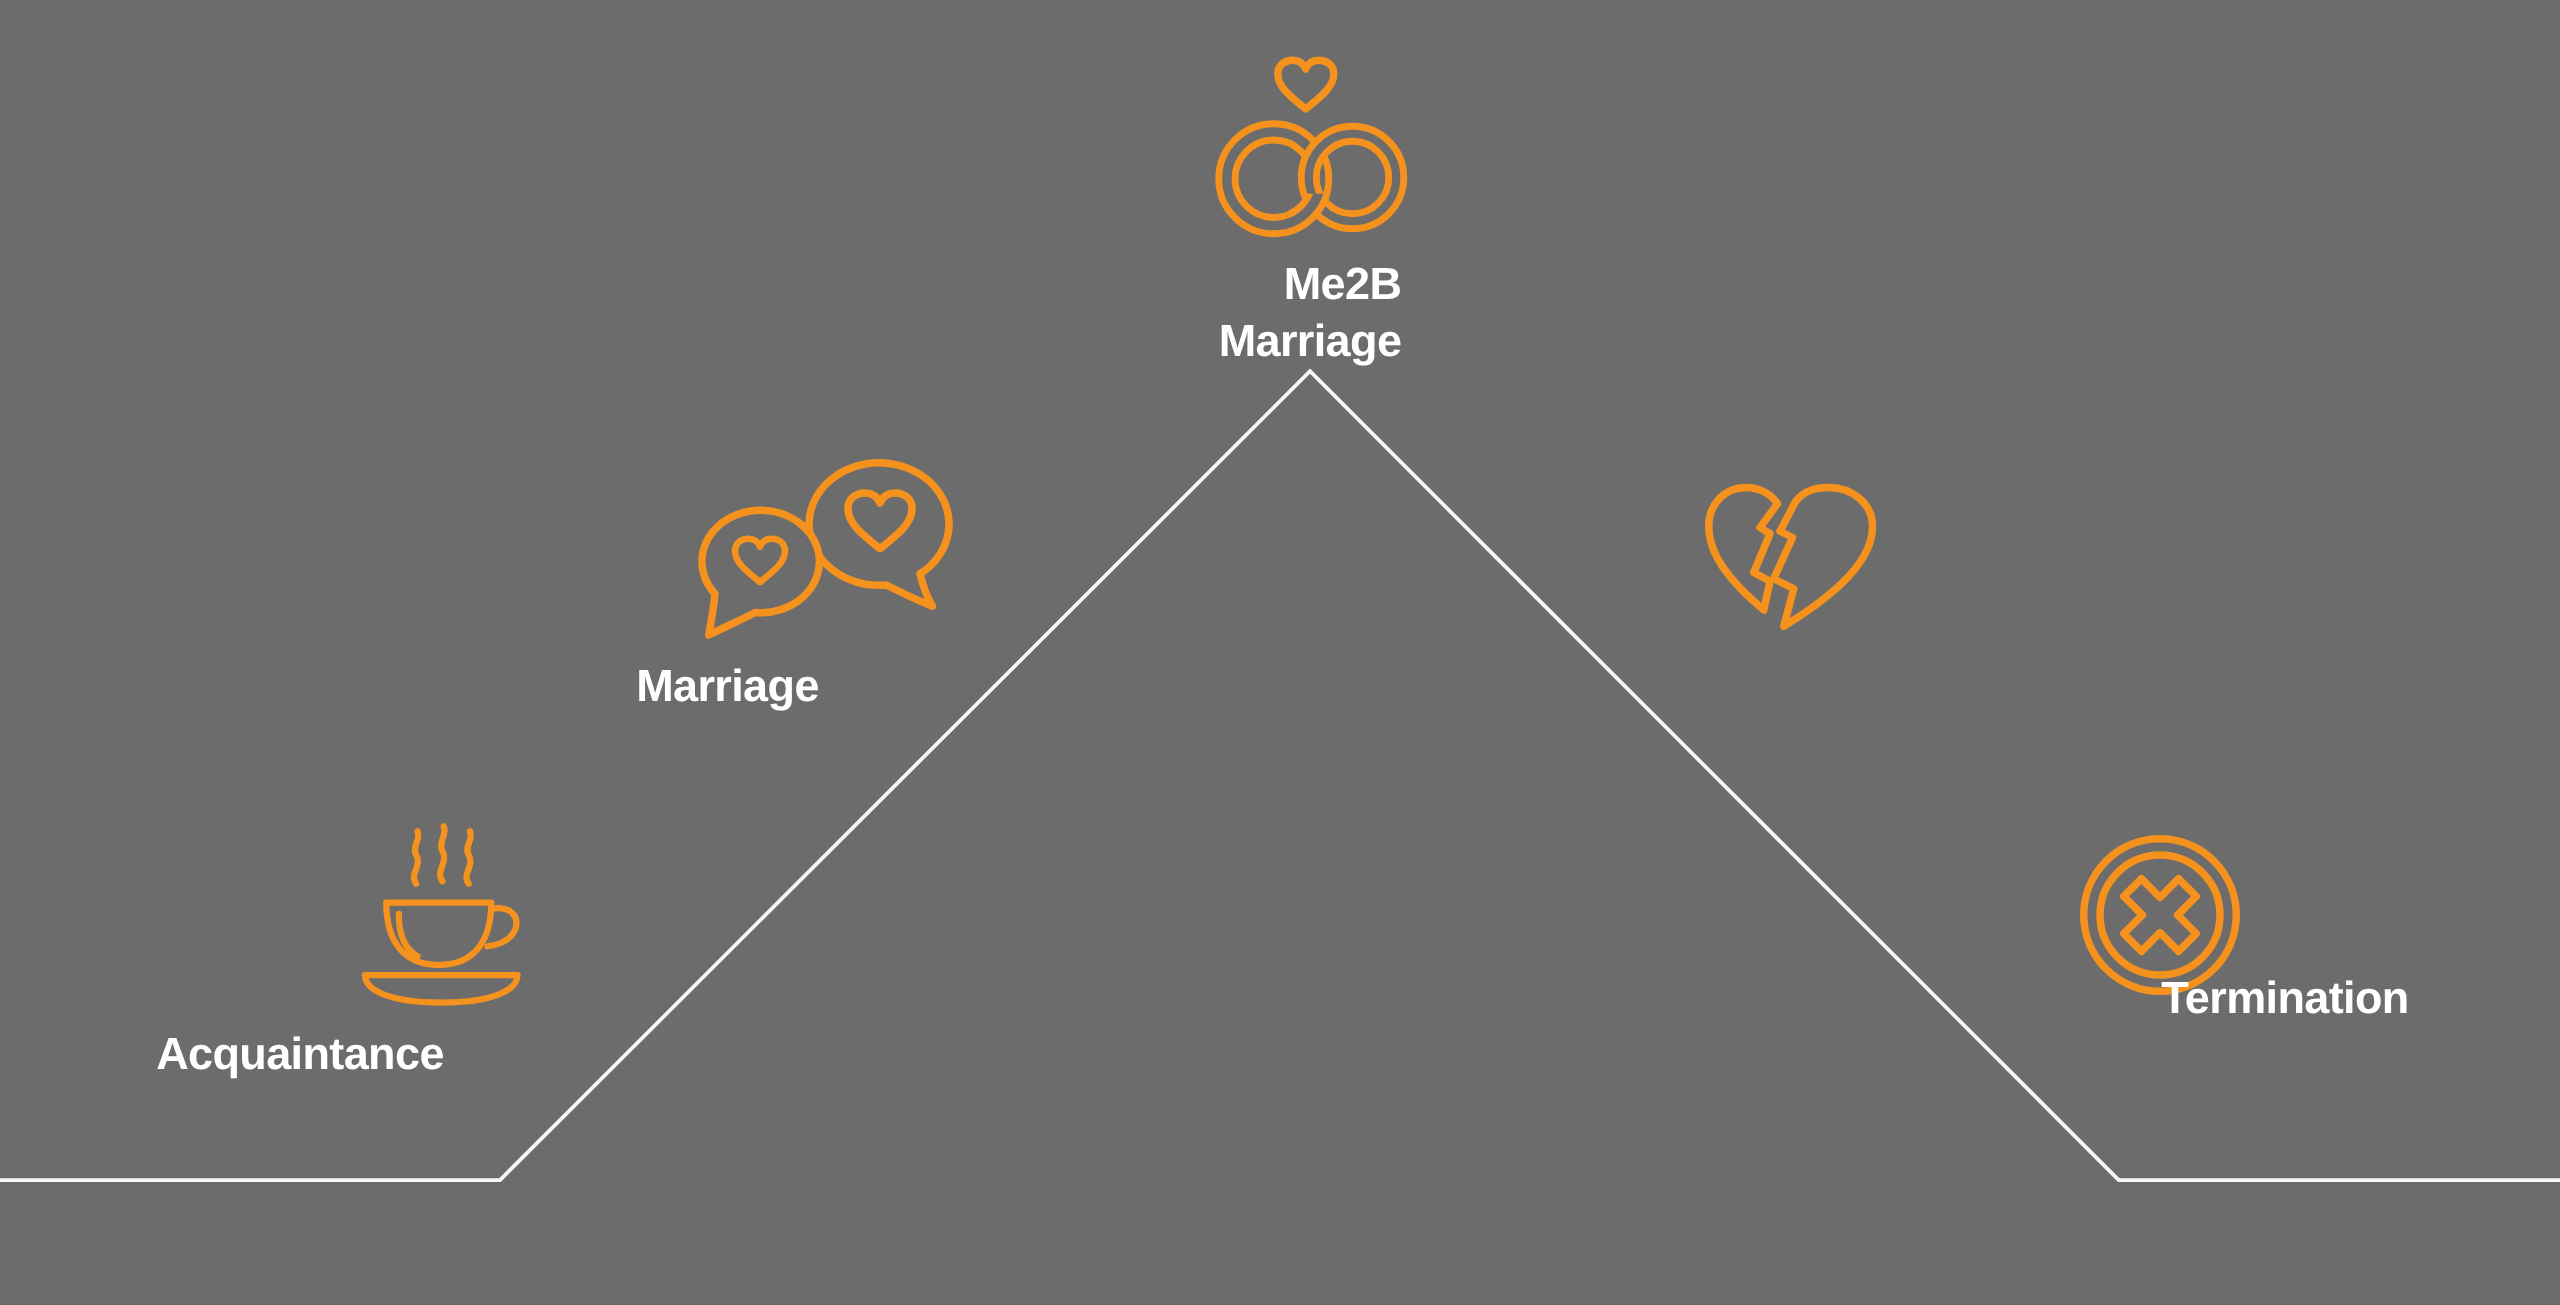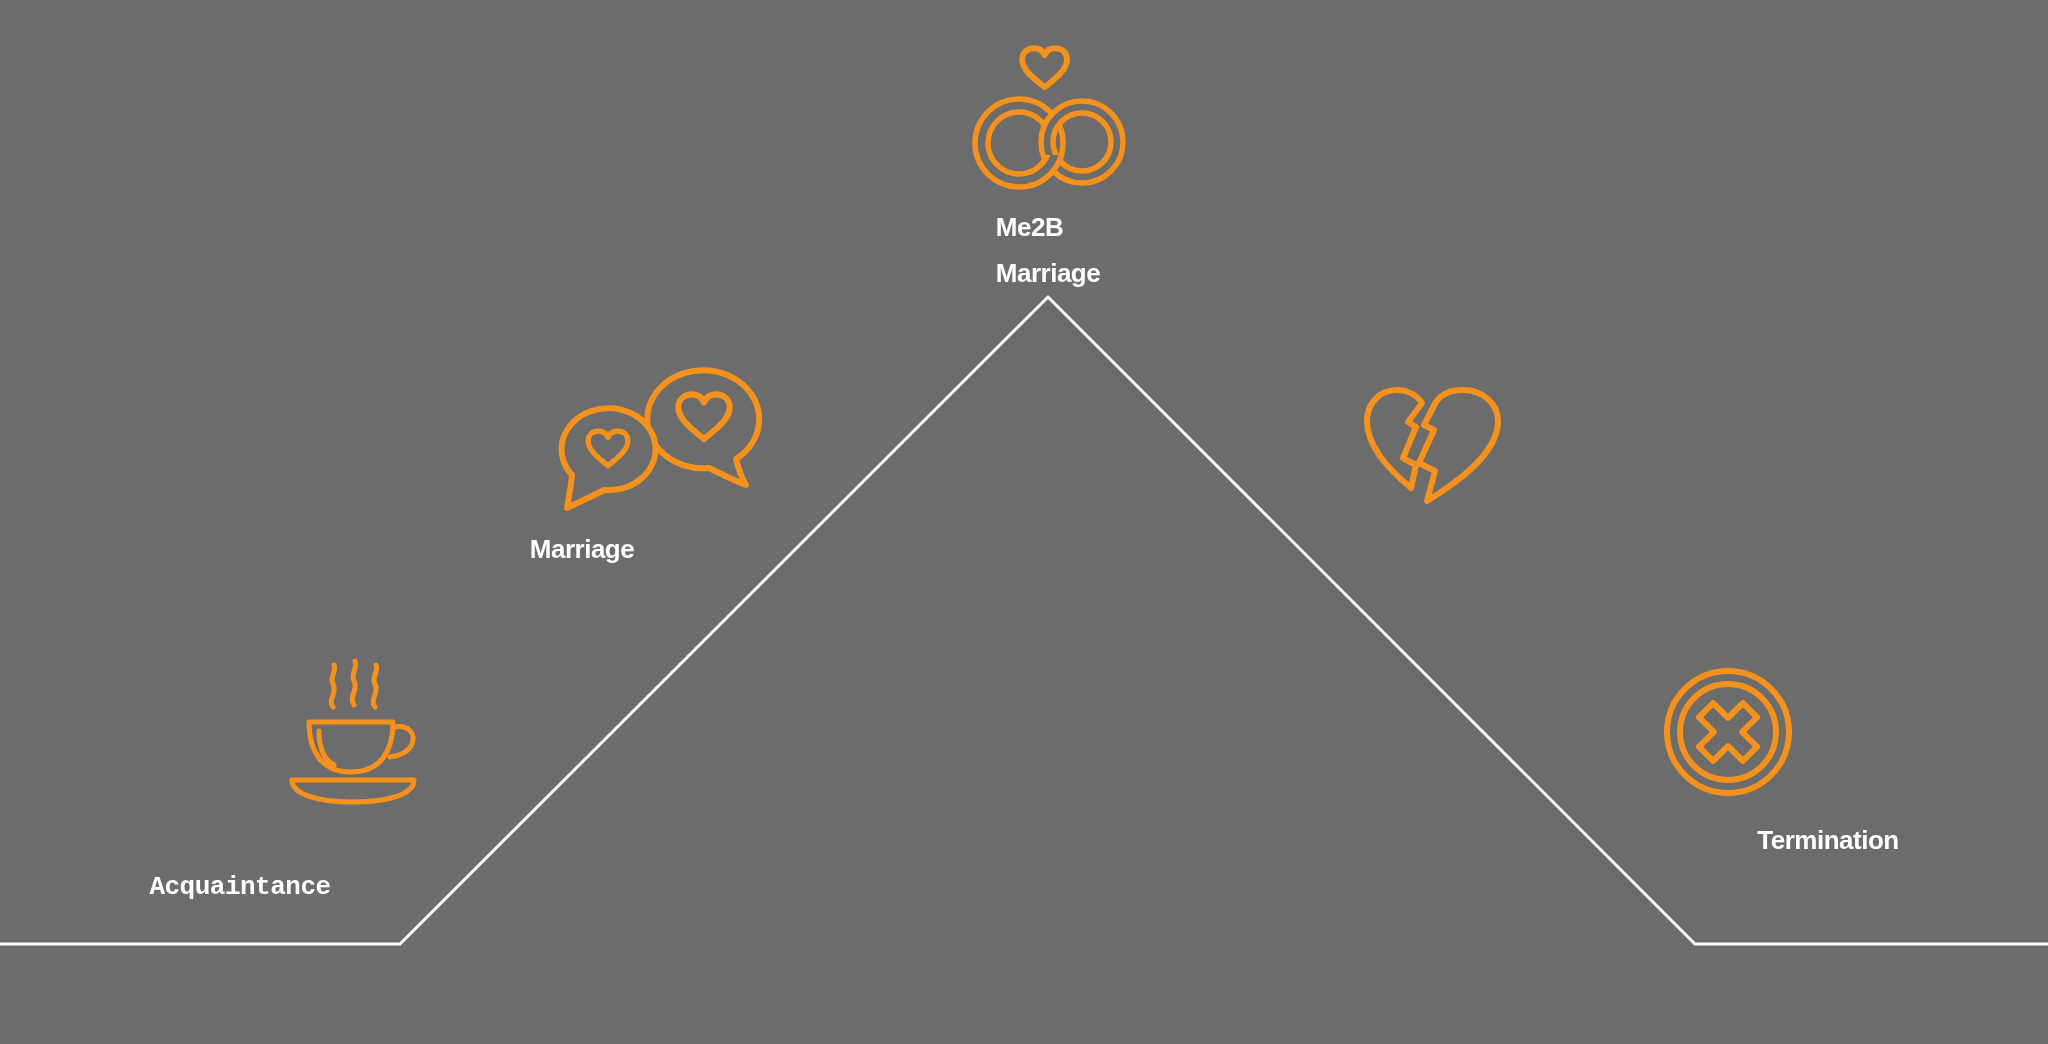--- a/index.html
+++ b/index.html
@@ -9,34 +9,34 @@
   #canvas{
     position:relative; width:2048px; height:1044px; overflow:hidden;
     background:var(--background);
     font-family:"Liberation Sans","DejaVu Sans",sans-serif;
   }
   #curve-svg{position:absolute;left:0;top:0;width:2048px;height:1044px;}
   .icon{position:absolute;color:var(--accent);line-height:0;}
   .icon svg{display:block;overflow:visible;}
   .stage-label{
     position:absolute; transform:translateX(-50%);
-    color:var(--text); font-weight:bold; font-size:26px; line-height:46px;
-    letter-spacing:-0.5px; white-space:nowrap; text-align:left;
+    color:var(--text); font-weight:bold; font-size:36px; line-height:46px;
+    letter-spacing:-0.5px; white-space:nowrap; text-align:right;
   }
   
   #icon-coffee       {left:287px;  top:655px;}
   #icon-bubbles      {left:553px;  top:368px;}
   #icon-rings        {left:970px;  top:45px;}
   #icon-brokenheart  {left:1363px; top:388px;}
   #icon-circlex      {left:1663px; top:667px;}
-  #label-acquaintance {left:240px;  top:864px;font-family:Liberation Mono, monospace;}
+  #label-acquaintance {left:240px;  top:820px;}
   #label-buildup      {left:582px;  top:526px;}
   #label-marriage     {left:1048px; top:204px;}
   #label-deterioration{left:1560px; top:532px;}
-  #label-termination  {left:1828px; top:817px;}
+  #label-termination  {left:1828px; top:775px;}
 </style>
 </head>
 <body>
 
 <div id="canvas">
 
   <svg id="curve-svg" viewBox="0 0 2048 1044" xmlns="http://www.w3.org/2000/svg">
     <polyline fill="none" stroke="var(--line)" stroke-width="3" points="0,944 400,944 1048,297 1695,944 2048,944"></polyline>
   </svg>
 

